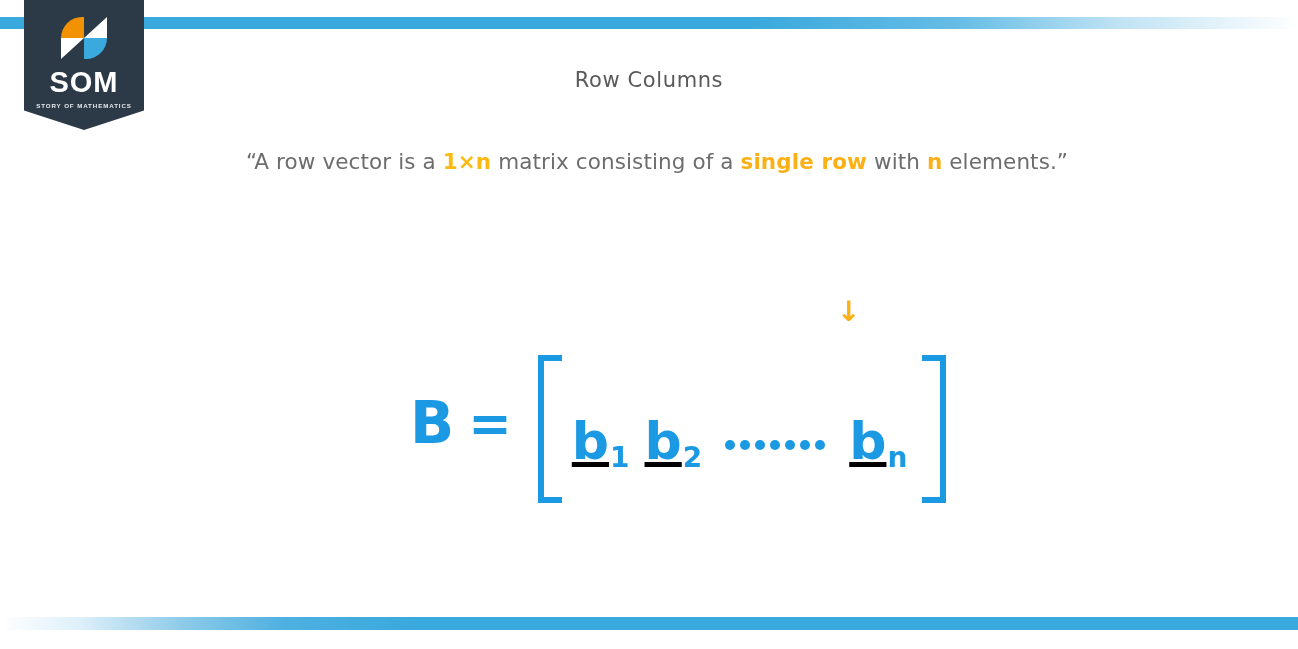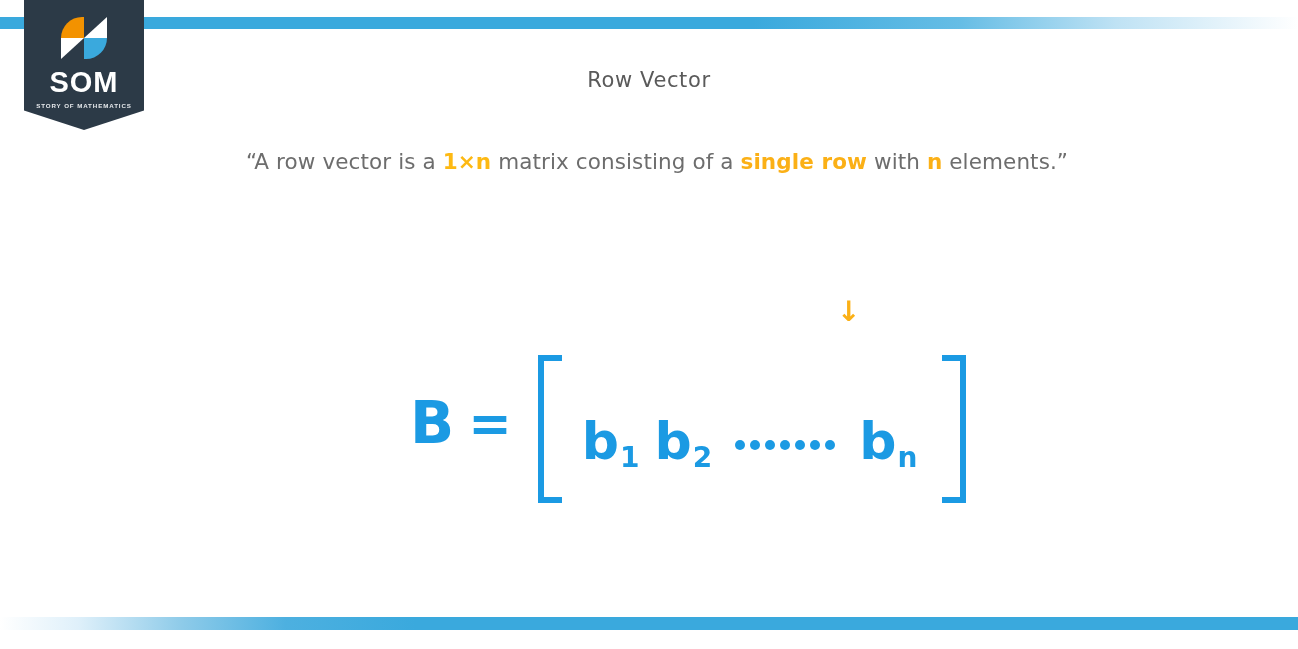--- a/index.html
+++ b/index.html
@@ -188,25 +188,26 @@
     color: #1b9ae3;
     font-family: "DejaVu Sans", sans-serif;
     font-weight: bold;
     font-size: 52px;
     line-height: 1;
     margin-left: 14px;
   }
   .bracket-group {
     position: relative;
     margin-left: 26px;
-    padding: 0 30px;
+    padding: 0 20px;
     height: 136px;
     display: flex;
     align-items: center;
     border-top: 0;
+    text-decoration: underline;
   }
   .brk {
     position: absolute;
     top: 0;
     width: 18px;
     height: 136px;
     border-top: 6px solid #1b9ae3;
     border-bottom: 6px solid #1b9ae3;
   }
   .brk-left  { left: 0;  border-left: 6px solid #1b9ae3; }
@@ -270,21 +271,21 @@
   <div class="logo-mark">
     <span class="q q-tl"></span>
     <span class="q q-tr"></span>
     <span class="q q-bl"></span>
     <span class="q q-br"></span>
   </div>
   <div class="logo-word">SOM</div>
   <div class="logo-tag">STORY OF MATHEMATICS</div>
 </div>
 
-<div class="page-title">Row Vector</div>
+<div class="page-title">Row Columns</div>
 
 <div class="definition">
   <span>“A row vector is a </span><span class="hl">1×n</span><span> matrix consisting of a </span><span class="hl-orange">single row</span><span> with </span><span class="hl-orange">n</span><span> elements.”</span>
 </div>
 
 <div class="formula">
 
   <div class="col-arrow">↓</div>
 
   <div class="eq-row">

